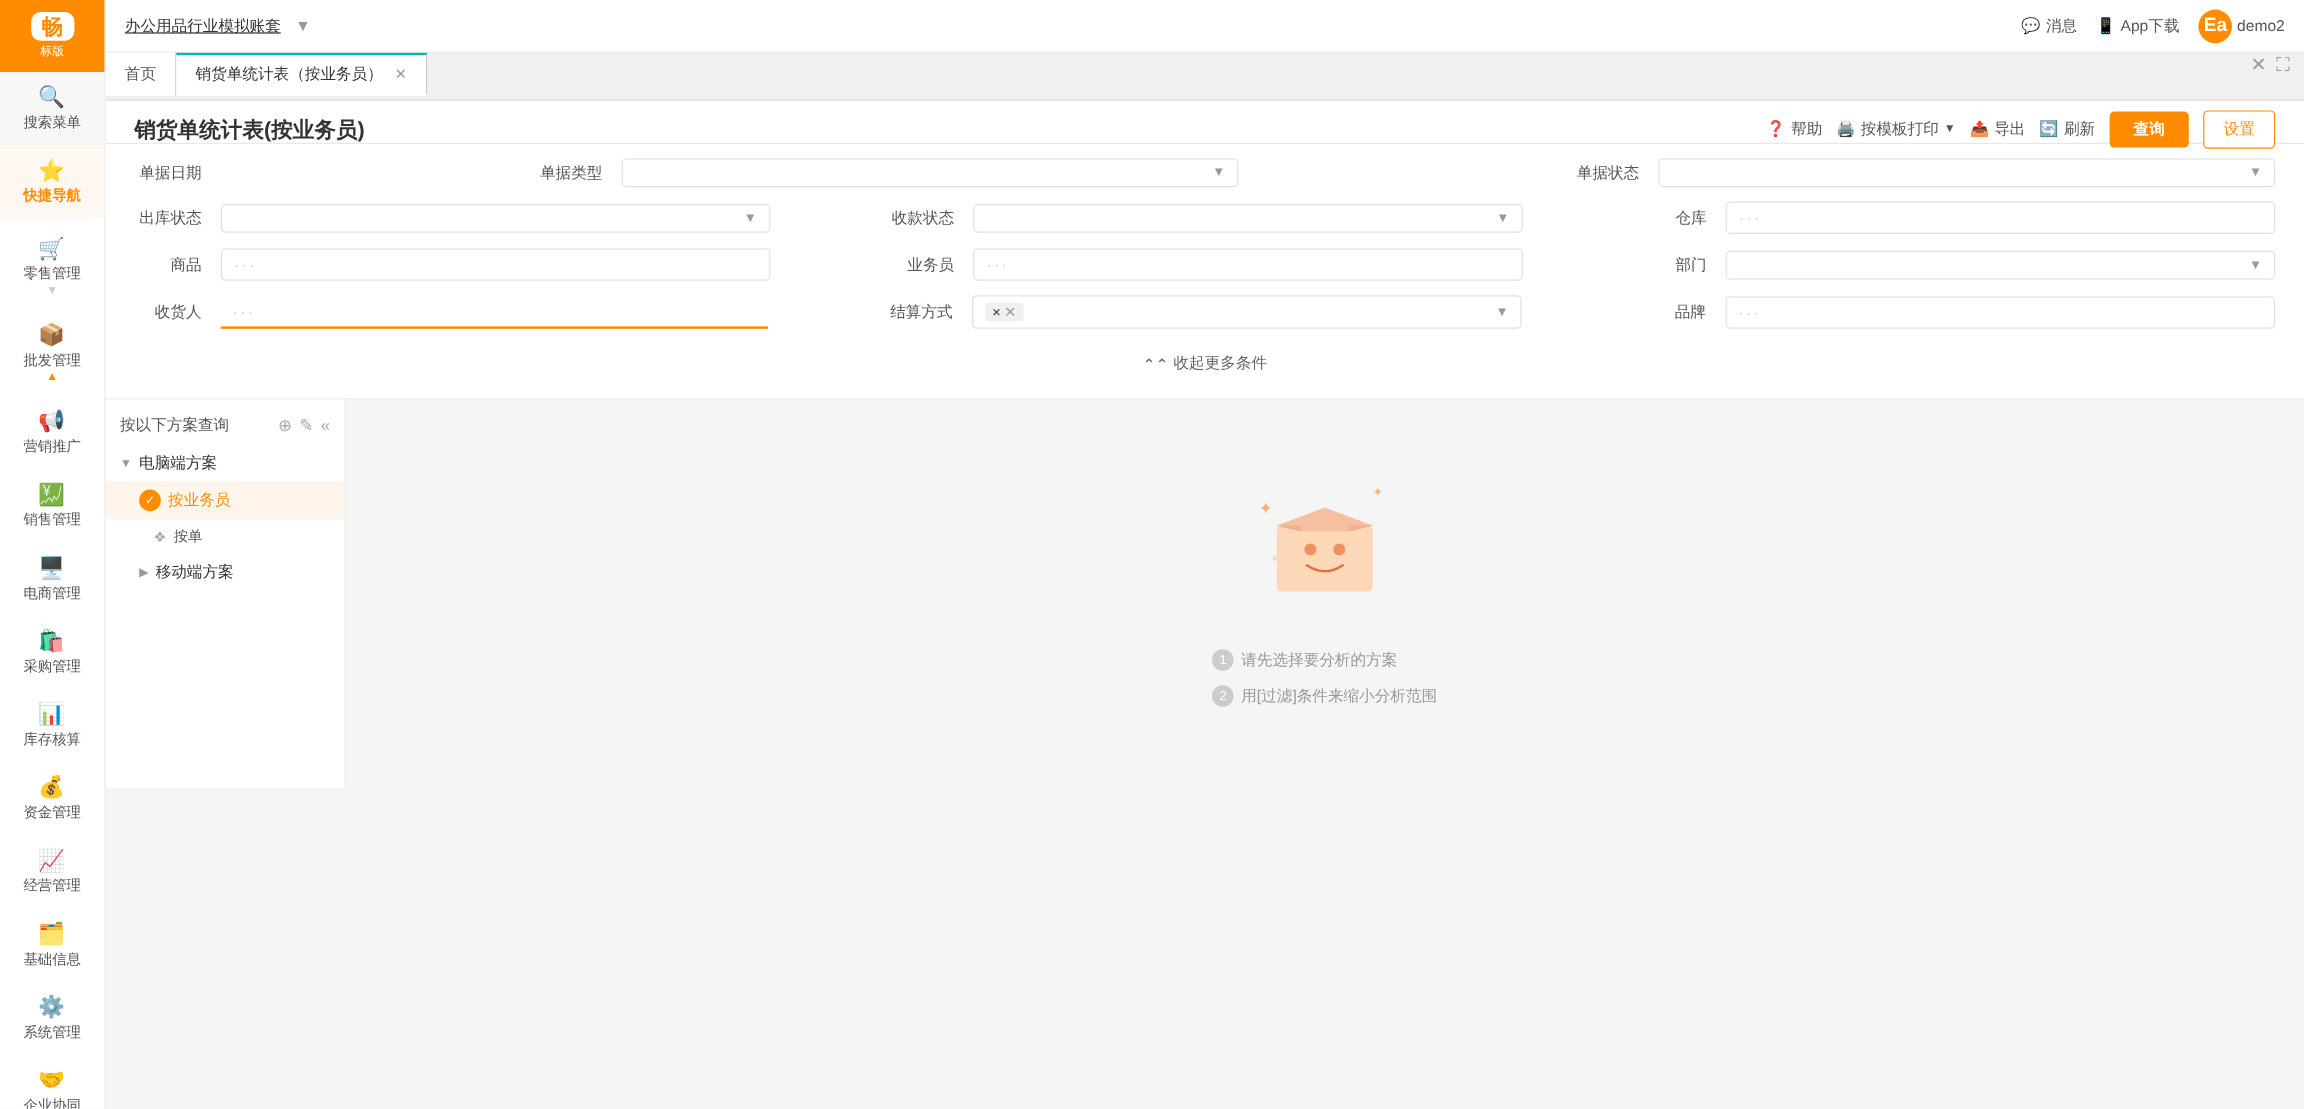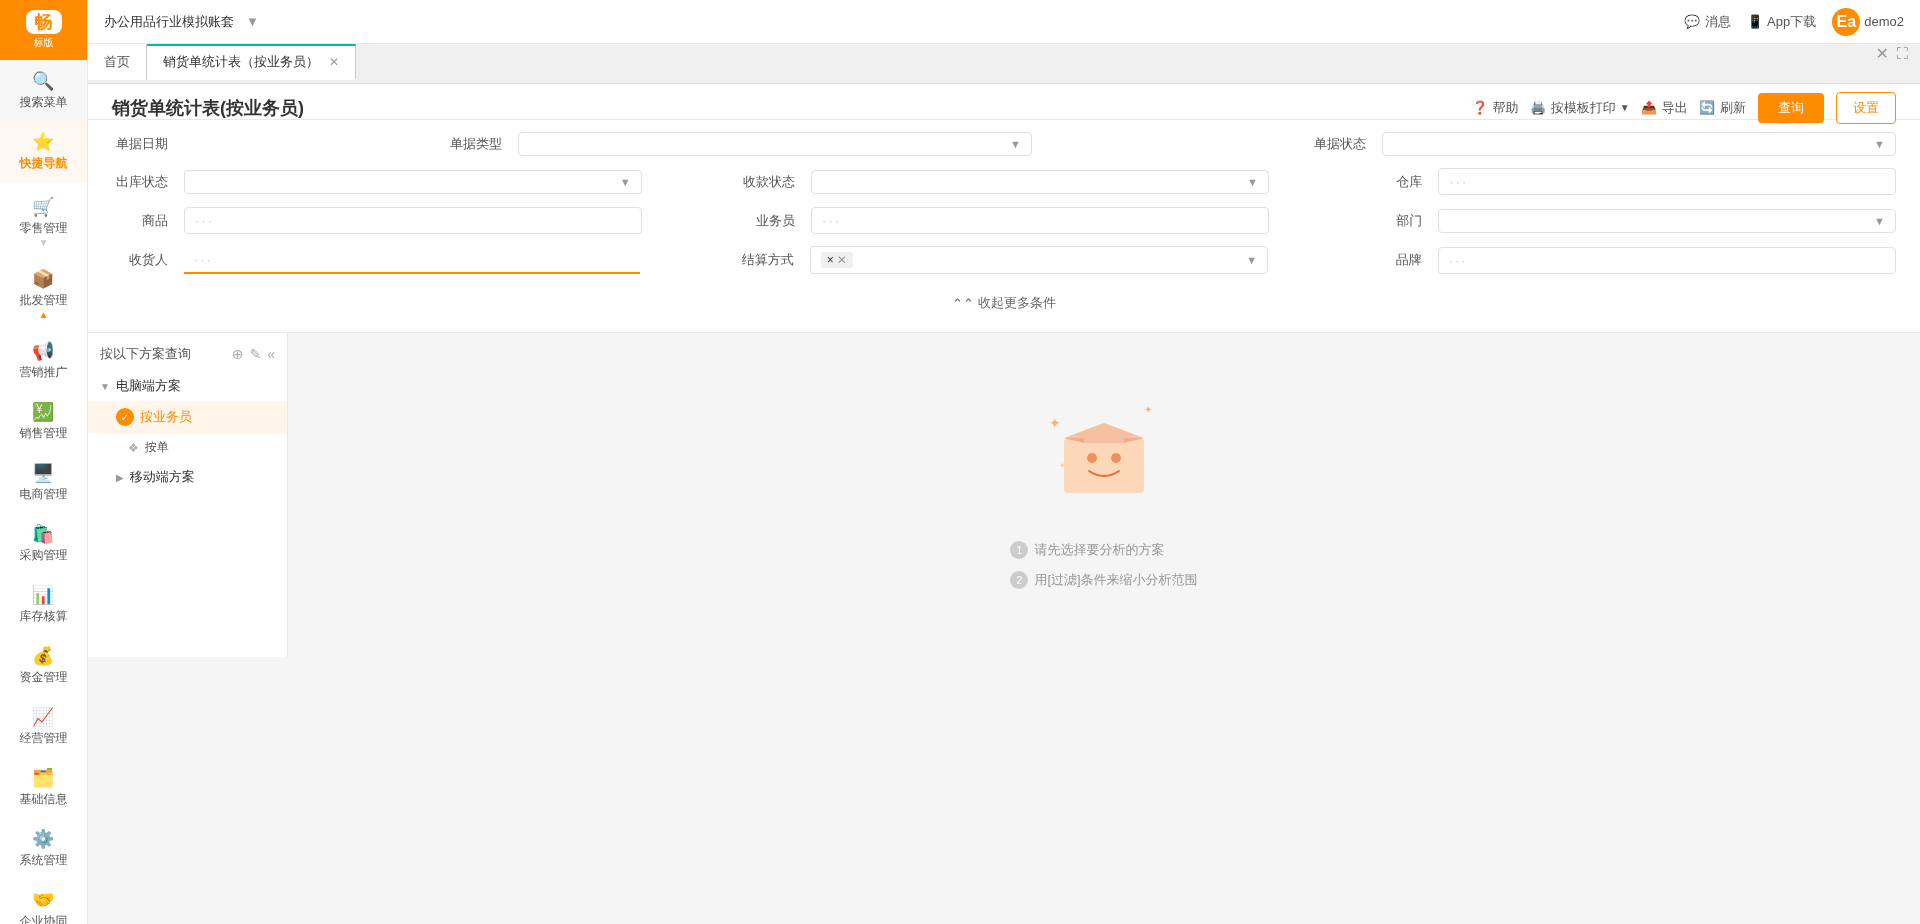--- a/index.html
+++ b/index.html
@@ -35,21 +35,21 @@
     #tab-maximize { margin-left: auto; padding: 0 12px; display: flex; align-items: center; gap: 8px; color: #999; }
 
     
     #content { flex: 1; overflow-y: auto; background: #f5f5f5; }
 
     
     #page-header { background: #fff; padding: 12px 24px 0 24px; border-bottom: 1px solid #e8e8e8; display: flex; align-items: center; justify-content: space-between; height: 36px; }
     #page-title { font-size: 18px; font-weight: 600; color: #333; }
     #page-actions { display: flex; align-items: center; gap: 12px; font-size: 13px; color: #555; }
     .pa-item { display: flex; align-items: center; gap: 4px; cursor: pointer; }
-    .btn-query { background: #ff8c00; color: #fff; border: none; border-radius: 4px; padding: 6px 20px; cursor: pointer; font-size: 13px; }
+    .btn-query { background: #ff8c00; color: #fff; border: none; border-radius: 4px; padding: 6px 20px; cursor: pointer; font-size: 13px; font-weight: bold; }
     .btn-settings { background: #fff; color: #ff8c00; border: 1px solid #ff8c00; border-radius: 4px; padding: 6px 16px; cursor: pointer; font-size: 13px; }
 
     
     #filter-panel { background: #fff; padding: 12px 24px; border-bottom: 1px solid #e8e8e8; }
     .filter-row { display: flex; align-items: center; gap: 16px; margin-bottom: 12px; }
     .filter-row:last-child { margin-bottom: 0; }
     .filter-label { color: #555; font-size: 13px; min-width: 56px; text-align: right; flex-shrink: 0; }
     .date-range { display: flex; align-items: center; gap: 4px; font-size: 12px; }
     .date-btn { padding: 3px 8px; border-radius: 3px; border: 1px solid #ddd; cursor: pointer; font-size: 12px; color: #555; background: #fff; }
     .date-btn.active { background: #ff8c00; color: #fff; border-color: #ff8c00; }
@@ -160,21 +160,21 @@
     <div class="si-icon">🤝</div>
     <span>企业协同</span>
   </div>
 
 </div>
 
 <div id="main">
 
   <div id="topbar">
     <div id="topbar-left">
-      <span style="color:#333;">办公用品行业模拟账套</span>
+      <span style="color:#333;text-decoration:underline;">办公用品行业模拟账套</span>
       <span style="color:#999;cursor:pointer;">▼</span>
     </div>
     <div id="topbar-right">
       <div class="tr-item">
         <span>💬</span>
         <span>消息</span>
       </div>
       <div class="tr-item">
         <span>📱</span>
         <span>App下载</span>

